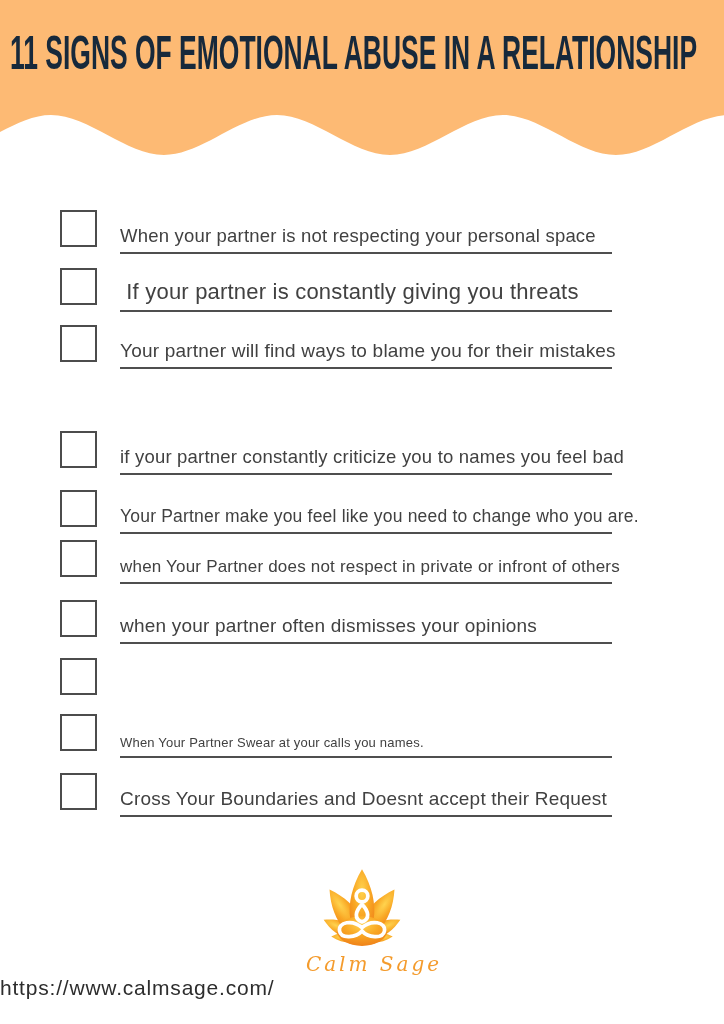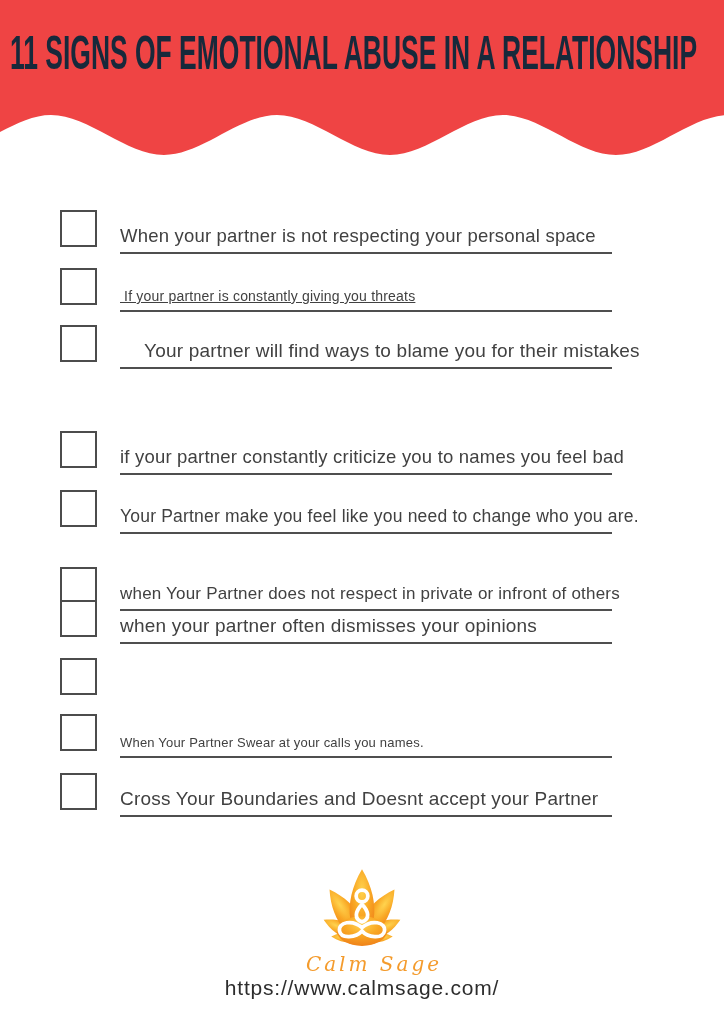--- a/index.html
+++ b/index.html
@@ -5,21 +5,21 @@
   html,body{margin:0;padding:0;}
   body{
     width:724px;height:1024px;
     background:#ffffff;
     font-family:"Liberation Sans",sans-serif;
     position:relative;overflow:hidden;
   }
   
   .header{
     position:absolute;top:0;left:0;width:724px;height:158px;
-    background:#ef4444;
+    background:#fdba74;
   }
   .title{
     position:absolute;top:26px;left:10px;
     font-size:49px;line-height:52px;font-weight:700;
     color:#17293b;white-space:pre;
     transform:scaleX(0.54);transform-origin:0 0;
   }
   .wave{position:absolute;left:0;bottom:0;width:724px;height:46px;display:block;}
   
   .checklist{position:absolute;top:0;left:0;width:724px;height:1024px;}
@@ -40,21 +40,21 @@
     color:#414141;letter-spacing:0.2px;line-height:1;
   }
   
   .logo-wrap{position:absolute;top:864px;left:0;width:724px;text-align:center;}
   .brand{
     margin-top:0px;
     font-family:"DejaVu Serif",serif;font-style:italic;
     font-size:20px;color:#f49b2c;letter-spacing:3px;padding-left:24px;
   }
   .url{
-    position:absolute;top:976px;left:0;width:724px;text-align:center;
+    position:absolute;top:976px;left:0;width:724px;
     font-size:21px;color:#2d2d2d;letter-spacing:0.8px;
   }
 </style>
 </head>
 <body>
 
 <div class="header">
   <div class="title">11 SIGNS OF EMOTIONAL ABUSE IN A RELATIONSHIP</div>
   <svg class="wave" viewBox="0 0 724 46" preserveAspectRatio="none">
     <path fill="#ffffff" d="M-62,43 C-24,43 13,3 51,3 C89,3 126,43 164,43 C202,43 239,3 277,3 C315,3 352,43 390,43 C428,43 465,3 503,3 C541,3 578,43 616,43 C654,43 691,3 729,3 C767,3 804,43 842,43 L842,46 L-62,46 Z"></path>
@@ -64,42 +64,42 @@
 <div class="checklist">
     <div class="row" style="top: 210px; padding-left: 22px;">
     <span class="cb"></span>
     <span class="line">
       <span class="txt" style="font-size: 18.5px;">When your partner is not respecting your personal space</span>
     </span>
   </div>
     <div class="row" style="top: 268px;">
     <span class="cb"></span>
     <span class="line">
-      <span class="txt" style="font-size: 14px; text-decoration: underline;"> If your partner is constantly giving you threats</span>
+      <span class="txt" style="font-size: 22px;"> If your partner is constantly giving you threats</span>
     </span>
   </div>
     <div class="row" style="top: 325px;">
     <span class="cb"></span>
     <span class="line">
-      <span class="txt" style="font-size: 19px; margin-left: 24px;">Your partner will find ways to blame you for their mistakes</span>
+      <span class="txt" style="font-size: 19px;">Your partner will find ways to blame you for their mistakes</span>
     </span>
   </div>
     <div class="row" style="top: 431px;">
     <span class="cb"></span>
     <span class="line">
       <span class="txt" style="font-size: 18.5px;">if your partner constantly criticize you to names you feel bad</span>
     </span>
   </div>
     <div class="row" style="top: 490px;">
     <span class="cb"></span>
     <span class="line">
       <span class="txt" style="font-size: 17.5px;">Your Partner make you feel like you need to change who you are.</span>
     </span>
   </div>
-    <div class="row" style="top: 567px;">
+    <div class="row" style="top: 540px;">
     <span class="cb"></span>
     <span class="line">
       <span class="txt" style="font-size: 17px;">when Your Partner does not respect in private or infront of others</span>
     </span>
   </div>
     <div class="row" style="top: 600px; text-align: right;">
     <span class="cb"></span>
     <span class="line">
       <span class="txt" style="font-size: 19px;">when your partner often dismisses your opinions</span>
     </span>
@@ -109,21 +109,21 @@
   </div>
     <div class="row" style="top: 714px;">
     <span class="cb"></span>
     <span class="line">
       <span class="txt" style="font-size: 13px;">When Your Partner Swear at your calls you names.</span>
     </span>
   </div>
     <div class="row" style="top: 773px;">
     <span class="cb"></span>
     <span class="line">
-      <span class="txt" style="font-size: 19px;">Cross Your Boundaries and Doesnt accept your Partner</span>
+      <span class="txt" style="font-size: 19px;">Cross Your Boundaries and Doesnt accept their Request</span>
     </span>
   </div>
   </div>
 
 <div class="logo-wrap">
   <svg width="100" height="84" viewBox="0 0 120 100">
     <defs>
       <radialGradient id="lg" cx="50%" cy="30%" r="75%">
         <stop offset="0%" stop-color="#ffd34e"></stop>
         <stop offset="45%" stop-color="#f9a825"></stop>

